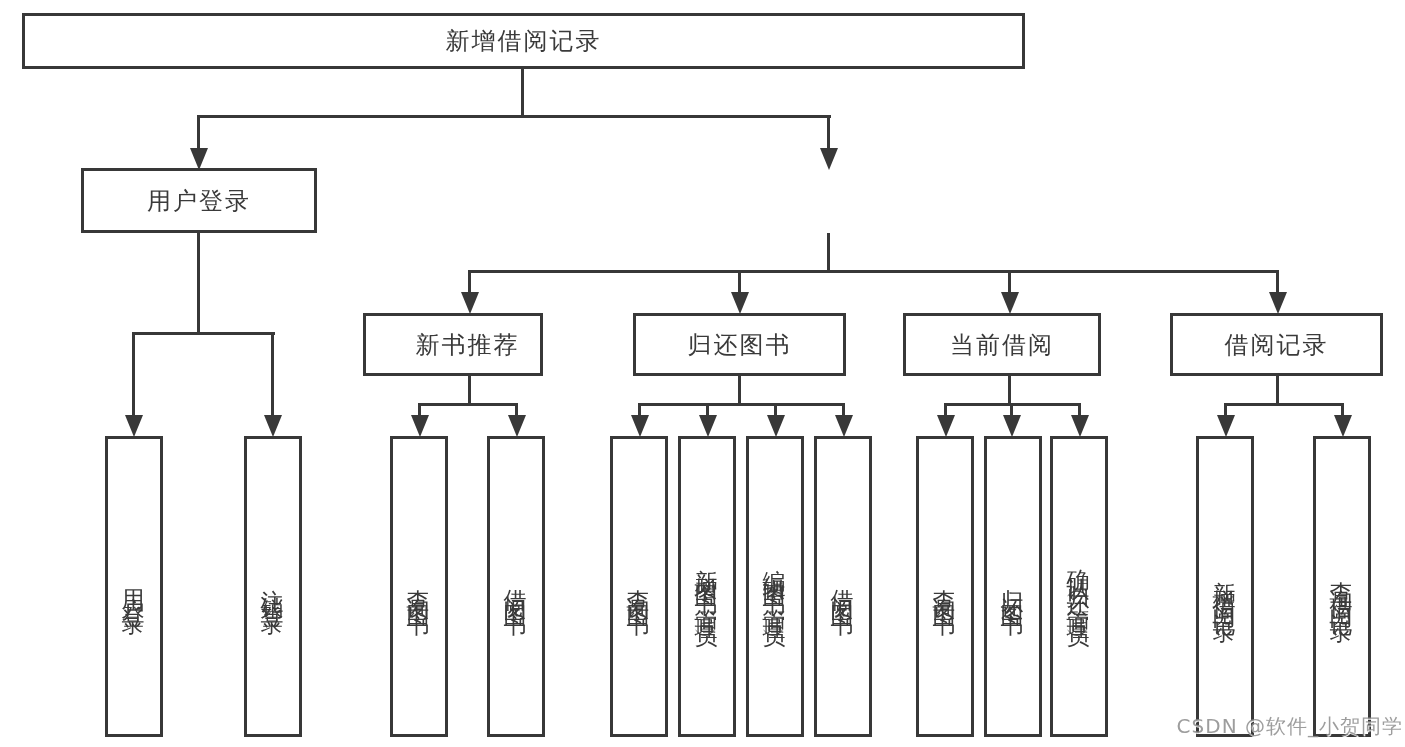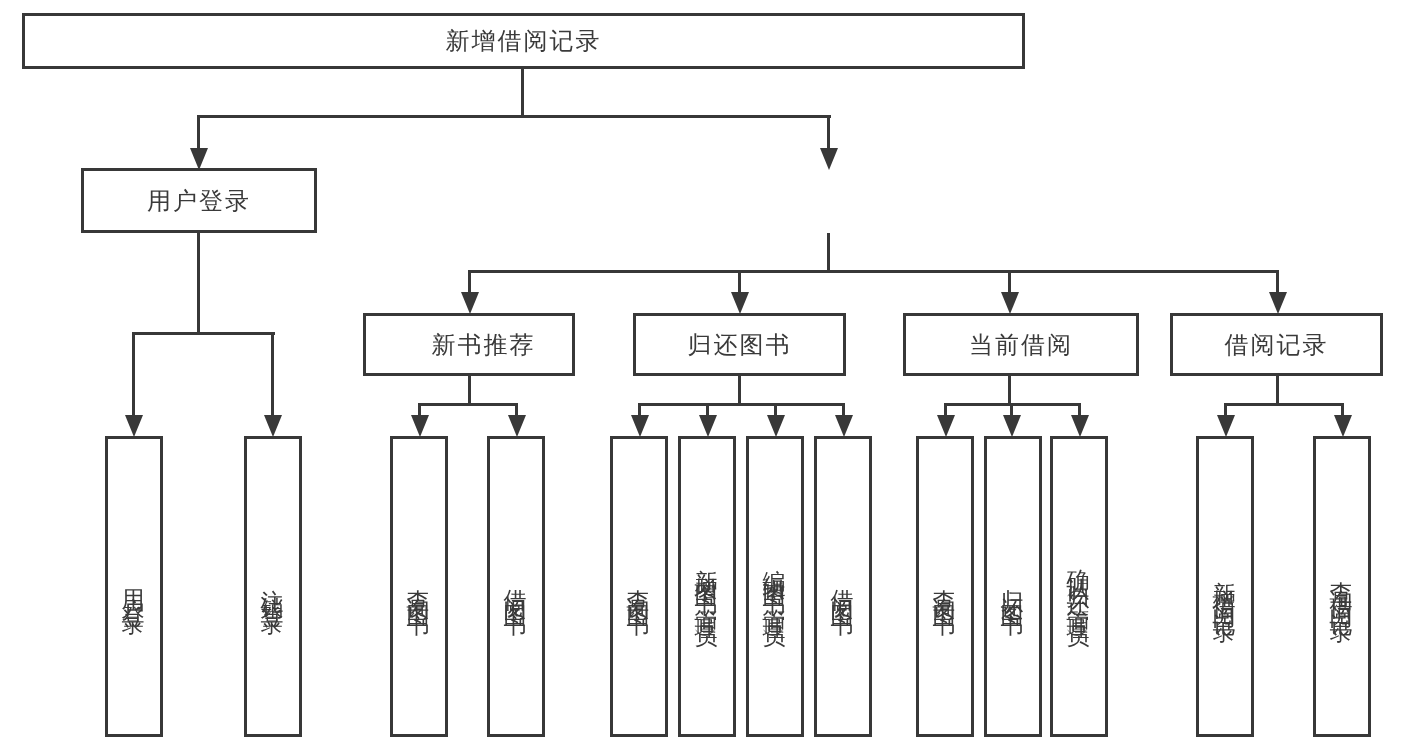--- a/index.html
+++ b/index.html
@@ -40,23 +40,23 @@
     position: absolute;
     width: 0; height: 0;
     border-left: 9px solid transparent;
     border-right: 9px solid transparent;
     border-top: 22px solid #383838;
   }
   
   #n-root      { left: 22px;   top: 13px;  width: 1003px; height: 56px; }
   #n-login     { left: 81px;   top: 168px; width: 236px;  height: 65px; }
   #n-mgmt      { left: 712px;  top: 168px; width: 233px;  height: 65px; }
-  #n-newbooks  { left: 363px;  top: 313px; width: 212px;  height: 63px; padding-left: 29px; }
+  #n-newbooks  { left: 363px;  top: 313px; width: 180px;  height: 63px; padding-left: 29px; }
   #n-borrow    { left: 633px;  top: 313px; width: 213px;  height: 63px; }
-  #n-current   { left: 903px;  top: 313px; width: 236px;  height: 63px; }
+  #n-current   { left: 903px;  top: 313px; width: 198px;  height: 63px; }
   #n-records   { left: 1170px; top: 313px; width: 213px;  height: 63px; }
   .leaf { top: 436px; width: 58px; height: 301px; }
   #n-a1 { left: 105px;  }
   #n-a2 { left: 244px;  }
   #n-b1 { left: 390px;  }
   #n-b2 { left: 487px;  }
   #n-c1 { left: 610px;  }
   #n-c2 { left: 678px;  }
   #n-c3 { left: 746px;  }
   #n-c4 { left: 814px;  }
@@ -255,14 +255,15 @@
   <div class="arrow" id="c-cu-a2"></div>
   <div class="arrow" id="c-cu-a3"></div>
 
   <div class="vline" id="c-re-v"></div>
   <div class="hline" id="c-re-h"></div>
   <div class="vline" id="c-re-s1"></div>
   <div class="vline" id="c-re-s2"></div>
   <div class="arrow" id="c-re-a1"></div>
   <div class="arrow" id="c-re-a2"></div>
 
+  <div id="watermark">CSDN @软件_小贺同学</div>
 
 </div>
 
 </body></html>

